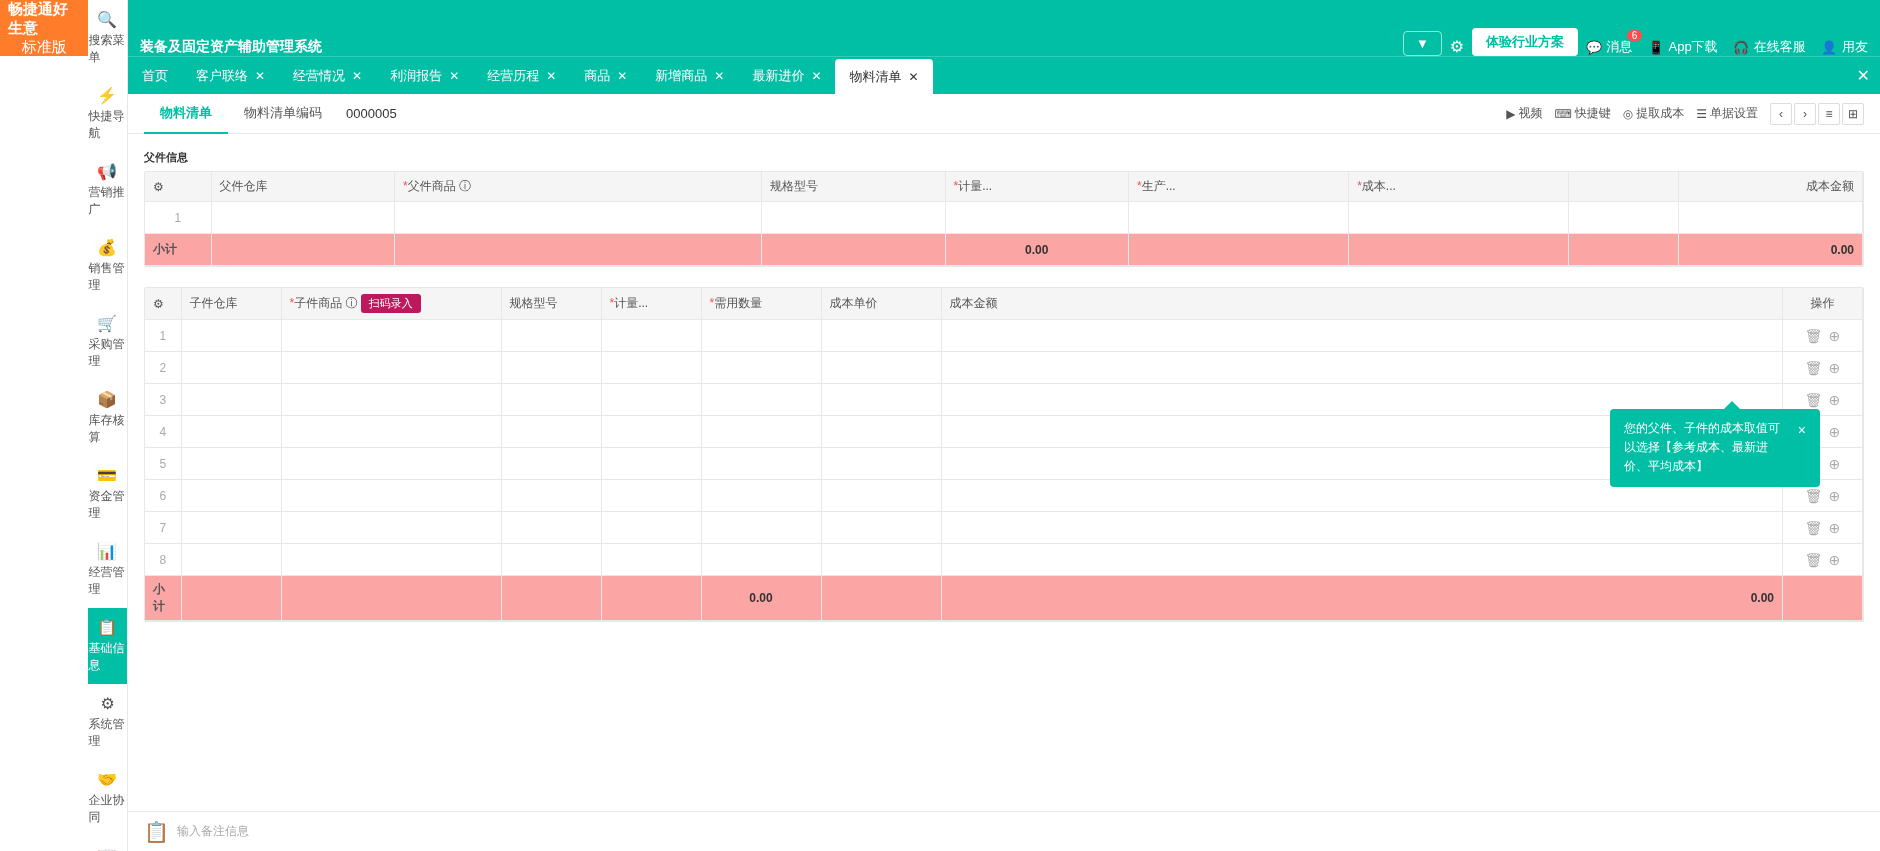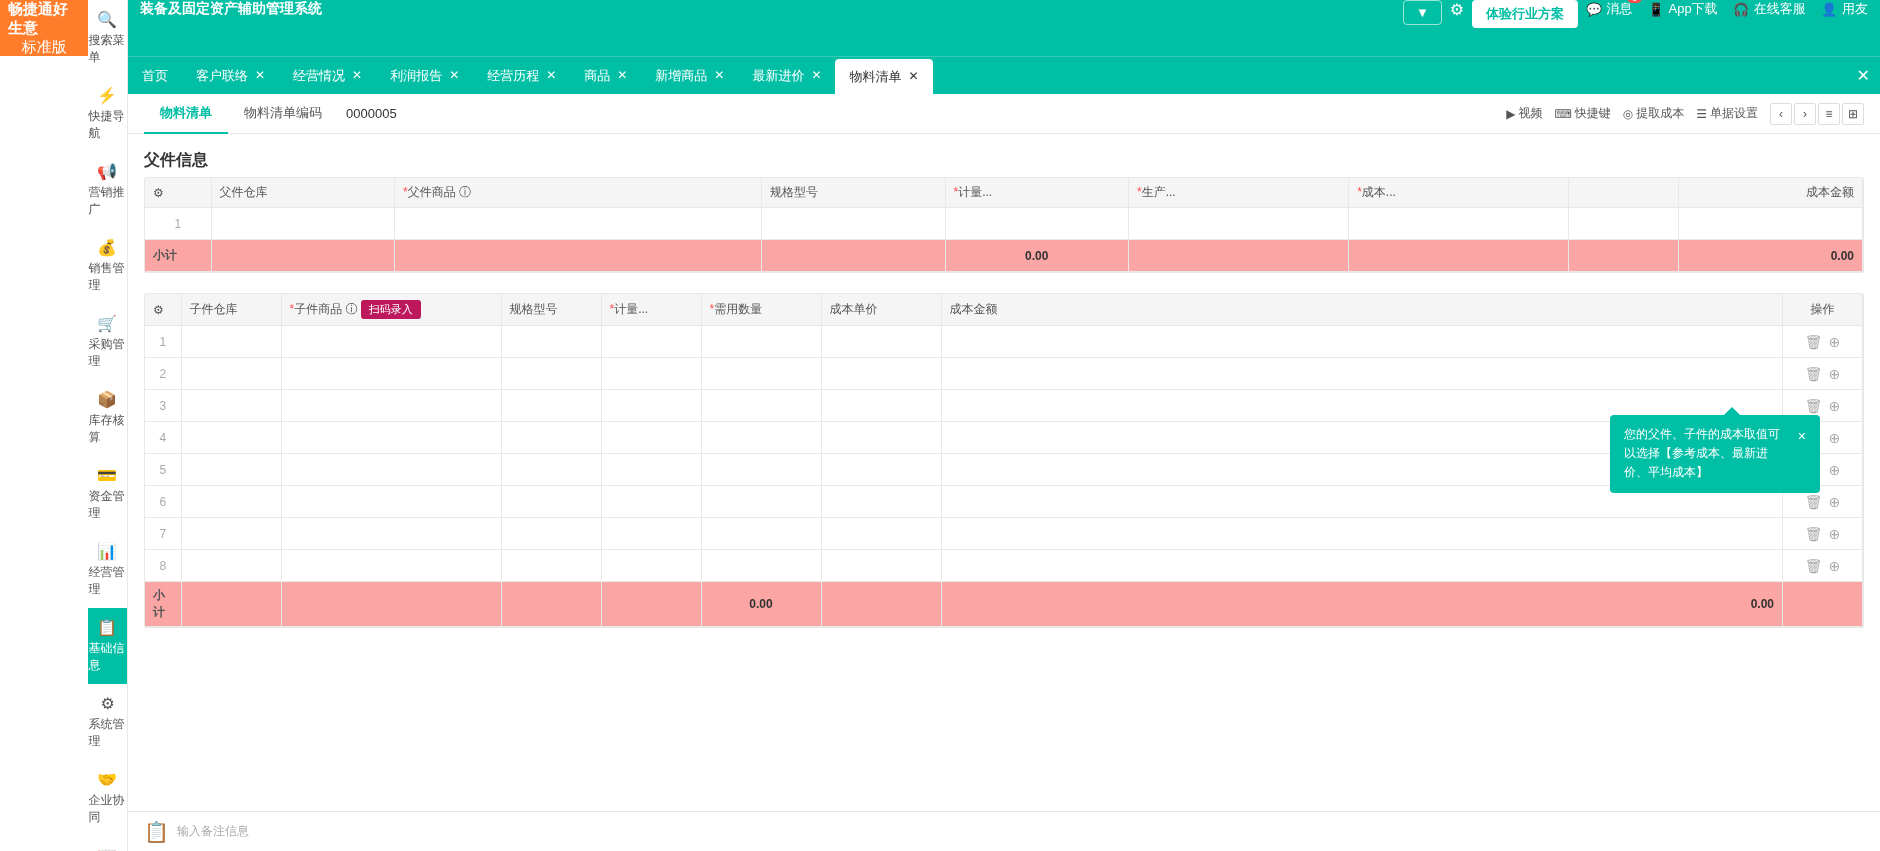--- a/index.html
+++ b/index.html
@@ -9,21 +9,21 @@
     .sidebar { width: 128px; background: #fff; display: flex; flex-direction: row; border-right: 1px solid #e8e8e8; flex-shrink: 0; }
     .sidebar-logo { background: #ff7c2a; height: 56px; display: flex; align-items: center; justify-content: center; flex-direction: column; color: #fff; padding: 8px; }
     .sidebar-logo-title { font-size: 15px; font-weight: bold; }
     .sidebar-logo-sub { font-size: 15px; }
     .sidebar-item { display: flex; flex-direction: column; align-items: center; padding: 10px 0; cursor: pointer; color: #555; font-size: 12px; gap: 3px; border-bottom: none; }
     .sidebar-item.active { color: #fff; background: #00bfa5; }
     .sidebar-item .icon { font-size: 16px; }
 
     
     .main { flex: 1; display: flex; flex-direction: column; overflow: hidden; }
-    .topbar { background: #00bfa5; height: 56px; display: flex; align-items: flex-start; padding: 0 12px; gap: 8px; flex-shrink: 0; }
+    .topbar { background: #00bfa5; height: 56px; display: flex; align-items: flex-end; padding: 0 12px; gap: 8px; flex-shrink: 0; }
     .topbar-system-name { color: #fff; font-size: 14px; font-weight: bold; flex: 1; }
     .topbar-btn { background: transparent; border: 1px solid rgba(255,255,255,0.6); color: #fff; padding: 4px 12px; border-radius: 4px; cursor: pointer; font-size: 13px; }
     .topbar-btn.trial { background: #fff; color: #00bfa5; border: none; font-weight: bold; padding: 5px 14px; border-radius: 4px; }
     .topbar-actions { display: flex; align-items: center; gap: 16px; color: #fff; font-size: 13px; }
     .topbar-action-item { display: flex; align-items: center; gap: 4px; cursor: pointer; position: relative; }
     .badge { background: #ff4d4f; color: #fff; border-radius: 10px; font-size: 10px; padding: 0 5px; position: absolute; top: -8px; right: -10px; }
     .gear-icon { color: #fff; font-size: 16px; cursor: pointer; }
 
     
     .nav-tabs { background: #00bfa5; display: flex; align-items: center; padding: 0 0 0 0; height: 38px; flex-shrink: 0; border-top: 1px solid rgba(255,255,255,0.2); }
@@ -40,21 +40,21 @@
     .sub-tab { padding: 0 16px; height: 40px; display: flex; align-items: center; cursor: pointer; font-size: 13px; color: #555; border-bottom: 2px solid transparent; }
     .sub-tab.active { color: #00bfa5; border-bottom: 2px solid #00bfa5; font-weight: bold; }
     .sub-tab-code { color: #333; font-size: 13px; display: flex; align-items: center; gap: 8px; margin-left: 8px; }
 
     
     .toolbar-right { margin-left: auto; display: flex; align-items: center; gap: 12px; font-size: 12px; color: #555; }
     .toolbar-right .tool-item { display: flex; align-items: center; gap: 3px; cursor: pointer; }
 
     
     .section { padding: 8px 16px 0 16px; }
-    .section-title { font-size: 16px; color: #333; font-weight: bold; margin-bottom: 6px; }
+    .section-title { font-size: 11px; color: #333; font-weight: bold; margin-bottom: 6px; }
 
     
     .table-wrap { border: 1px solid #e8e8e8; border-radius: 2px; overflow: hidden; }
     table { width: 100%; border-collapse: collapse; font-size: 12px; }
     th { background: #f5f5f5; color: #555; font-weight: normal; border-right: 1px solid #e8e8e8; border-bottom: 1px solid #e8e8e8; padding: 6px 8px; text-align: left; white-space: nowrap; }
     th .required { color: #ff4d4f; }
     td { border-right: 1px solid #e8e8e8; border-bottom: 1px solid #e8e8e8; padding: 5px 8px; color: #333; vertical-align: middle; height: 32px; }
     .subtotal-row td { background: #fca5a5; font-weight: bold; color: #333; }
     .subtotal-row td:first-child { color: #555; }
     .row-num { color: #aaa; text-align: center; }
@@ -158,21 +158,21 @@
         <span>在线客服</span>
       </div>
       <div class="topbar-action-item">
         <span>👤</span>
         <span>用友</span>
       </div>
     </div>
   </div>
 
   <div class="nav-tabs">
-    <div id="nav-tabs-container" style="display:flex;align-items:center;flex:1;height:100%;font-family:Liberation Serif, serif;">
+    <div id="nav-tabs-container" style="display:flex;align-items:center;flex:1;height:100%;">
         <div class="nav-tab">
           <span>首页</span>
         </div>
         <div class="nav-tab">
           <span>客户联络</span>
           <span class="nav-tab-close-btn">✕</span>
         </div>
         <div class="nav-tab">
           <span>经营情况</span>
           <span class="nav-tab-close-btn">✕</span>

